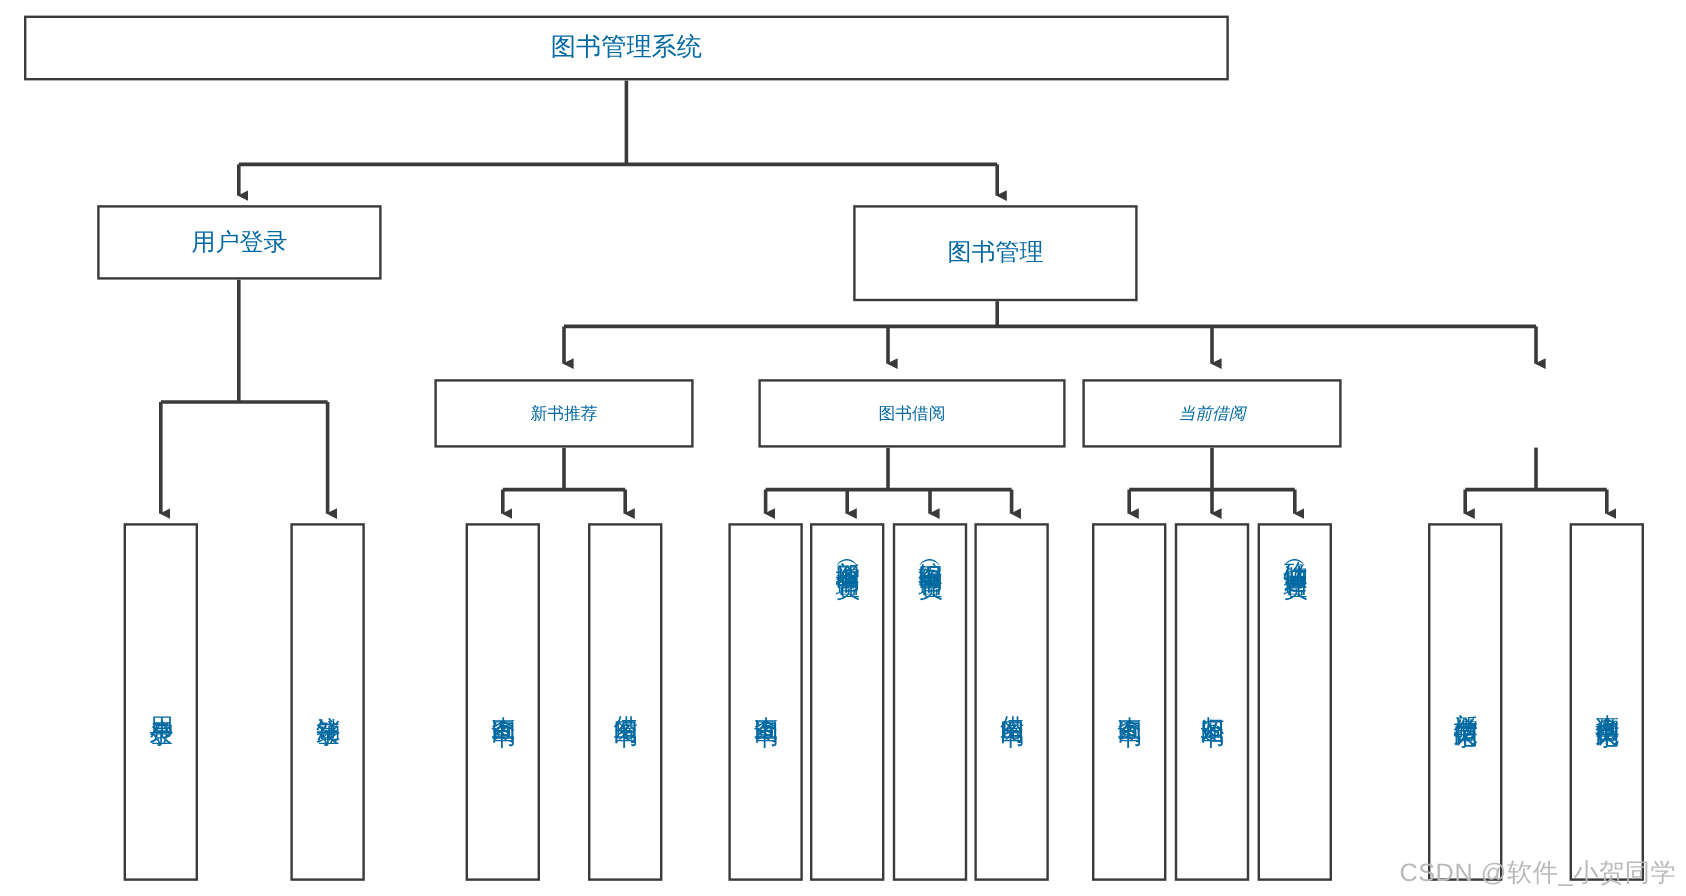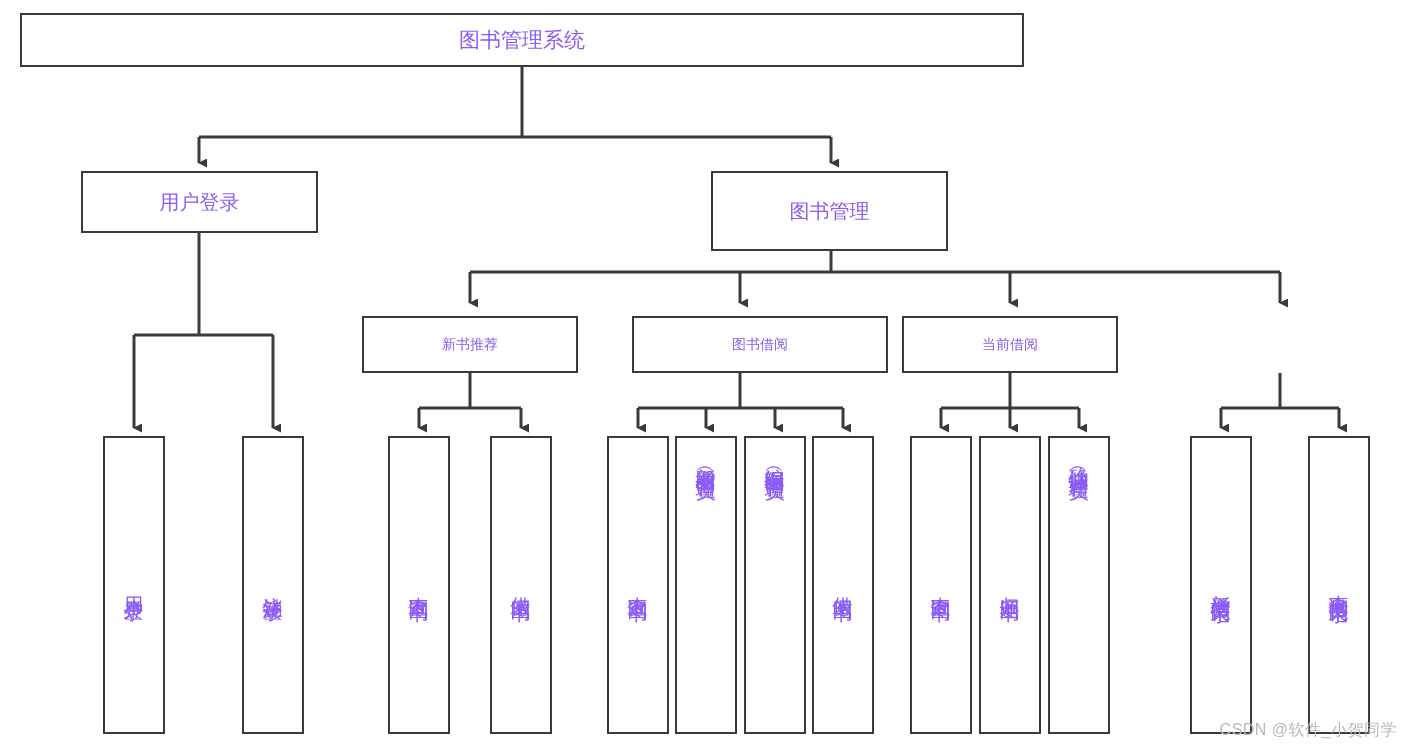--- a/index.html
+++ b/index.html
@@ -26,21 +26,21 @@
     pointer-events: none;
   }
   .node {
     position: absolute;
     box-sizing: border-box;
     background: #ffffff;
     border: 2px solid #3a3a3a;
     display: flex;
     align-items: center;
     justify-content: center;
-    color: #8b5cf6;
+    color: #0369a1;
     z-index: 2;
   }
   .node .lbl {
     display: block;
     text-align: center;
     line-height: 1.12;
     white-space: pre-line;
   }
   .root-node .lbl {
     font-size: 21px;
@@ -66,21 +66,21 @@
     padding-top: 0px;
   }
   .leaf-node.midtext {
     align-items: center;
     padding-top: 0;
   }
   .watermark {
     position: absolute;
     right: 8px;
     bottom: 6px;
-    font-size: 16px;
+    font-size: 21px;
     color: #b9b9b9;
     letter-spacing: 0.5px;
     z-index: 5;
     white-space: nowrap;
   }
 </style>
 </head>
 <body>
 
 <div id="canvas">
@@ -145,21 +145,21 @@
   <div class="node l1-node" style="left:711px; top:171px; width:237px; height:80px;">
     <span class="lbl">图书管理</span>
   </div>
 
   <div class="node l2-node" style="left:362px; top:316px; width:216px; height:57px;">
     <span class="lbl">新书推荐</span>
   </div>
   <div class="node l2-node" style="left:632px; top:316px; width:256px; height:57px;">
     <span class="lbl">图书借阅</span>
   </div>
-  <div class="node l2-node" style="left:902px; top:316px; width:216px; height:57px;">
+  <div class="node l2-node" style="left:902px; top:316px; width:216px; height:57px;font-style:italic;">
     <span class="lbl">当前借阅</span>
   </div>
 
   <div class="node leaf-node midtext" style="left:103px; top:436px; width:62px; height:298px;">
     <span class="lbl">用户登录</span>
   </div>
   <div class="node leaf-node midtext" style="left:242px; top:436px; width:62px; height:298px;">
     <span class="lbl">注销登录</span>
   </div>
 

